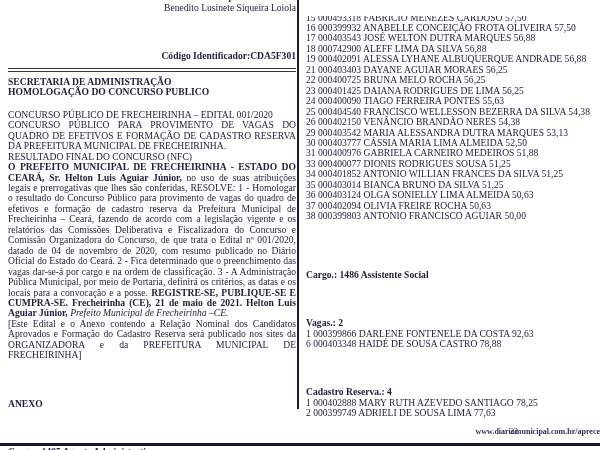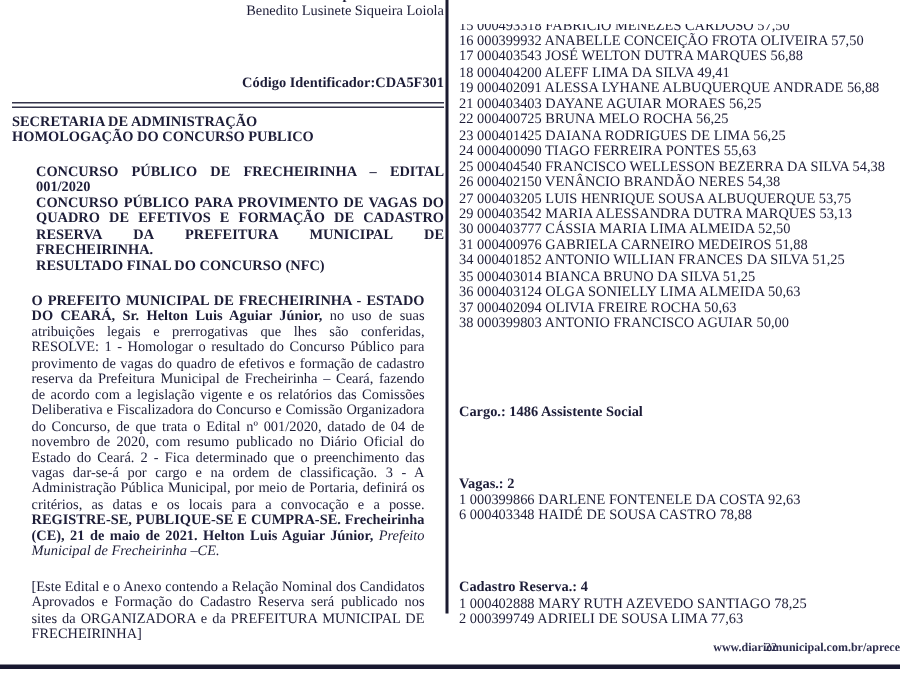--- a/index.html
+++ b/index.html
@@ -5,29 +5,29 @@
   html,body{margin:0;padding:0;background:#ffffff;}
   .sheet{
     position:relative;width:600px;height:450px;background:#ffffff;overflow:hidden;
     font-family:"Liberation Serif","DejaVu Serif",serif;
     font-size:9.6px;line-height:10.45px;color:#1d1d38;
   }
   .col-left{position:absolute;left:8px;top:0;width:288px;}
   .col-right{position:absolute;left:306px;top:16px;width:287px;}
   .divider-v{position:absolute;left:297px;top:0;width:2px;height:409px;background:#1b1b30;}
   .bold{font-weight:bold;margin-top:38px;}
-  .italic{font-style:italic;}
+  .italic{}
   .right{text-align:right;}
   .justify{text-align:justify;}
   .clip-pub{height:3px;overflow:hidden;text-align:right;padding-right:50px;}
   .clip-pub>div{margin-top:-8px;font-weight:bold;}
   .double-rule{margin-top:6px;height:2px;border-top:1px solid #33334a;border-bottom:1px solid #33334a;}
   .sec-title{margin-top:5px;font-weight:bold;text-align:left;}
-  .headline{margin-top:12px;font-weight:bold;text-align:justify;margin-left:16px;}
-  p{margin:13px;}
+  .headline{margin-top:12px;font-weight:normal;text-align:justify;}
+  p{margin:0;}
   .clip-row{height:7px;overflow:hidden;}
   .clip-row>div{margin-top:-3.5px;}
   .gap{height:10px;}
   .footer-url{position:absolute;top:427px;left:0;width:100%;text-align:right;font-size:8px;color:#2e2e4e;font-weight:bold;}
   .footer-page{position:absolute;top:427px;left:510px;font-size:8px;color:#2e2e4e;}
   .footer-rule{position:absolute;top:443px;left:0;width:600px;height:2.5px;background:#181830;}
 </style>
 </head>
 <body>
 
@@ -70,32 +70,32 @@
 
   <div class="col-right">
     <div class="clip-row">
       <div class="justify">15 000493318 FABRICIO MENEZES CARDOSO 57,50</div>
     </div>
 
     <div>
 
     <div class="justify">16 000399932 ANABELLE CONCEIÇÃO FROTA OLIVEIRA 57,50</div>
         <div class="justify">17 000403543 JOSÉ WELTON DUTRA MARQUES 56,88</div>
-        <div class="justify">18 000404200 ALEFF LIMA DA SILVA 49,41</div>
+        <div class="justify">18 000742900 ALEFF LIMA DA SILVA 56,88</div>
         <div class="justify">19 000402091 ALESSA LYHANE ALBUQUERQUE ANDRADE 56,88</div>
         <div class="justify">21 000403403 DAYANE AGUIAR MORAES 56,25</div>
         <div class="justify">22 000400725 BRUNA MELO ROCHA 56,25</div>
         <div class="justify">23 000401425 DAIANA RODRIGUES DE LIMA 56,25</div>
         <div class="justify">24 000400090 TIAGO FERREIRA PONTES 55,63</div>
         <div class="justify">25 000404540 FRANCISCO WELLESSON BEZERRA DA SILVA 54,38</div>
         <div class="justify">26 000402150 VENÂNCIO BRANDÃO NERES 54,38</div>
-        <div class="justify">27 000403205 LUIS HENRIQUE SOUSA ALBUQUERQUE 53,75</div>
         <div class="justify">29 000403542 MARIA ALESSANDRA DUTRA MARQUES 53,13</div>
         <div class="justify">30 000403777 CÁSSIA MARIA LIMA ALMEIDA 52,50</div>
         <div class="justify">31 000400976 GABRIELA CARNEIRO MEDEIROS 51,88</div>
+        <div class="justify">33 000400077 DIONIS RODRIGUES SOUSA 51,25</div>
         <div class="justify">34 000401852 ANTONIO WILLIAN FRANCES DA SILVA 51,25</div>
         <div class="justify">35 000403014 BIANCA BRUNO DA SILVA 51,25</div>
         <div class="justify">36 000403124 OLGA SONIELLY LIMA ALMEIDA 50,63</div>
         <div class="justify">37 000402094 OLIVIA FREIRE ROCHA 50,63</div>
         <div class="justify">38 000399803 ANTONIO FRANCISCO AGUIAR 50,00</div>
       </div>
 
     <div class="gap"></div>
 
     <div class="bold">Cargo.: 1486 Assistente Social</div>

